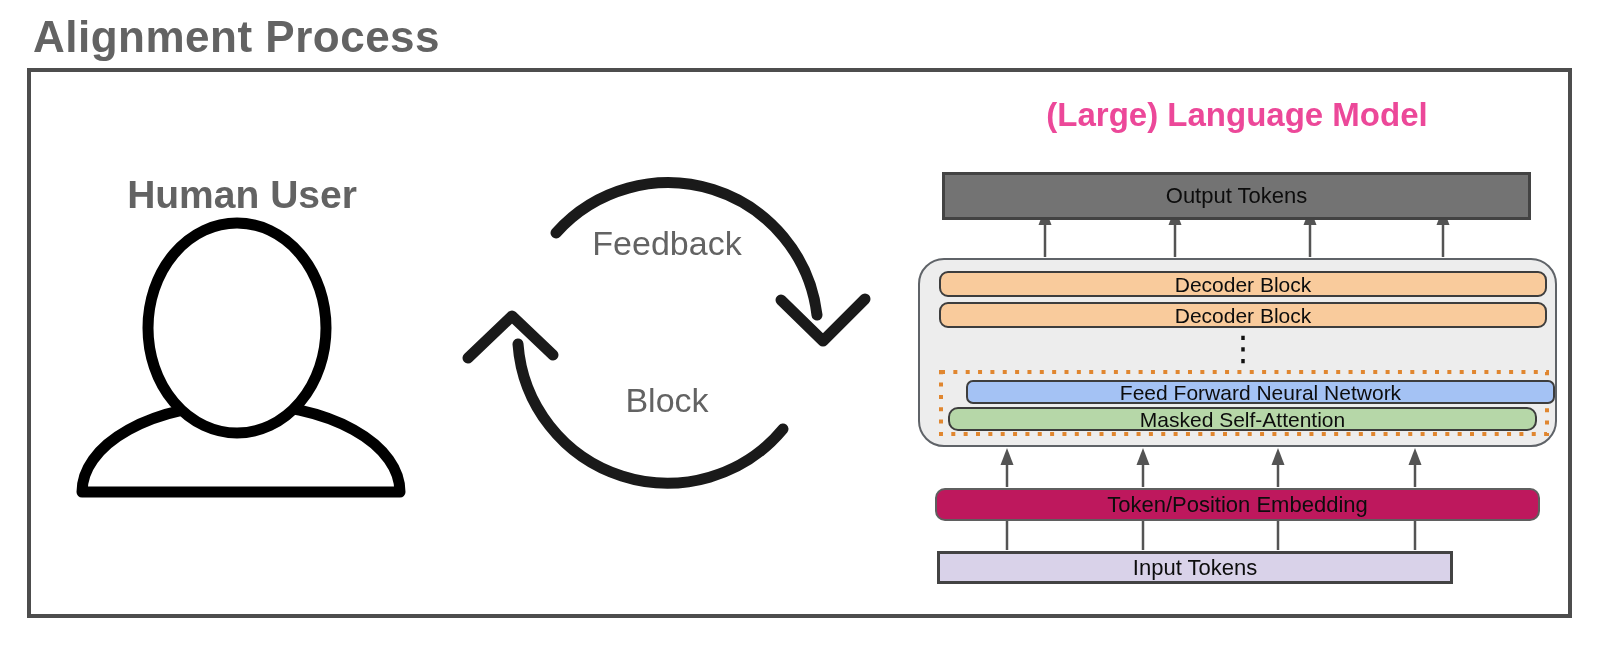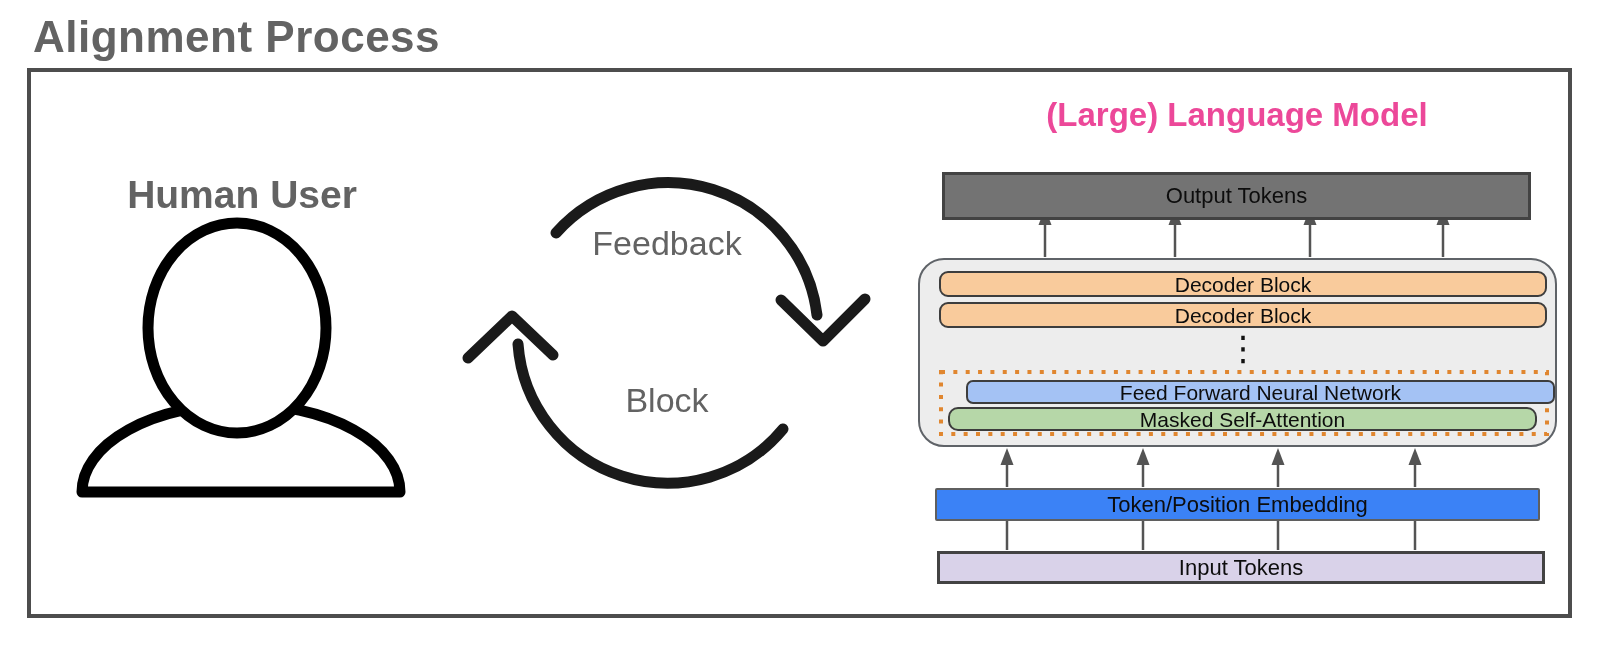--- a/index.html
+++ b/index.html
@@ -25,22 +25,22 @@
     display:flex; align-items:center; justify-content:center;
     color:#0d0d0d; z-index:2; line-height:1;
   }
   .output-tokens { left:942px; top:172px; width:589px; height:48px; background:#737373; border:3px solid #434343; font-size:22px; }
   .decoder-container { left:918px; top:258px; width:639px; height:189px; background:#ededed; border:2px solid #5f6368; border-radius:26px; z-index:1; }
   .decoder-1 { left:939px; top:271px; width:608px; height:26px; background:#f9cb9c; border:2px solid #3d3d3d; border-radius:9px; font-size:21px; }
   .decoder-2 { left:939px; top:302px; width:608px; height:26px; background:#f9cb9c; border:2px solid #3d3d3d; border-radius:9px; font-size:21px; }
   .vdots { left:1143px; top:330px; width:200px; text-align:center; font-size:34px; line-height:36px; color:#111111; z-index:2; }
   .ffnn   { left:948px; top:380px; width:589px; height:24px; background:#a4c2f4; border:2px solid #3d3d3d; border-radius:7px; font-size:21px;margin-left:18px; }
   .masked { left:948px; top:407px; width:589px; height:24px; background:#b6d7a8; border:2px solid #3d3d3d; border-radius:10px; font-size:21px; }
-  .embedding { left:935px; top:488px; width:605px; height:33px; background:#3b82f6; border:2px solid #5f5f5f; border-radius:2px; font-size:22px; }
-  .input-tokens { left:937px; top:551px; width:608px; height:33px; background:#d9d2e9; border:3px solid #434343; font-size:22px; }
+  .embedding { left:935px; top:488px; width:605px; height:33px; background:#be185d; border:2px solid #5f5f5f; border-radius:10px; font-size:22px; }
+  .input-tokens { left:937px; top:551px; width:516px; height:33px; background:#d9d2e9; border:3px solid #434343; font-size:22px; }
 
   svg.overlay { position:absolute; left:0; top:0; z-index:1; }
 </style>
 </head>
 <body>
 
 <div id="canvas">
 
   <div class="abs page-title">Alignment Process</div>
   <div class="abs frame"></div>

